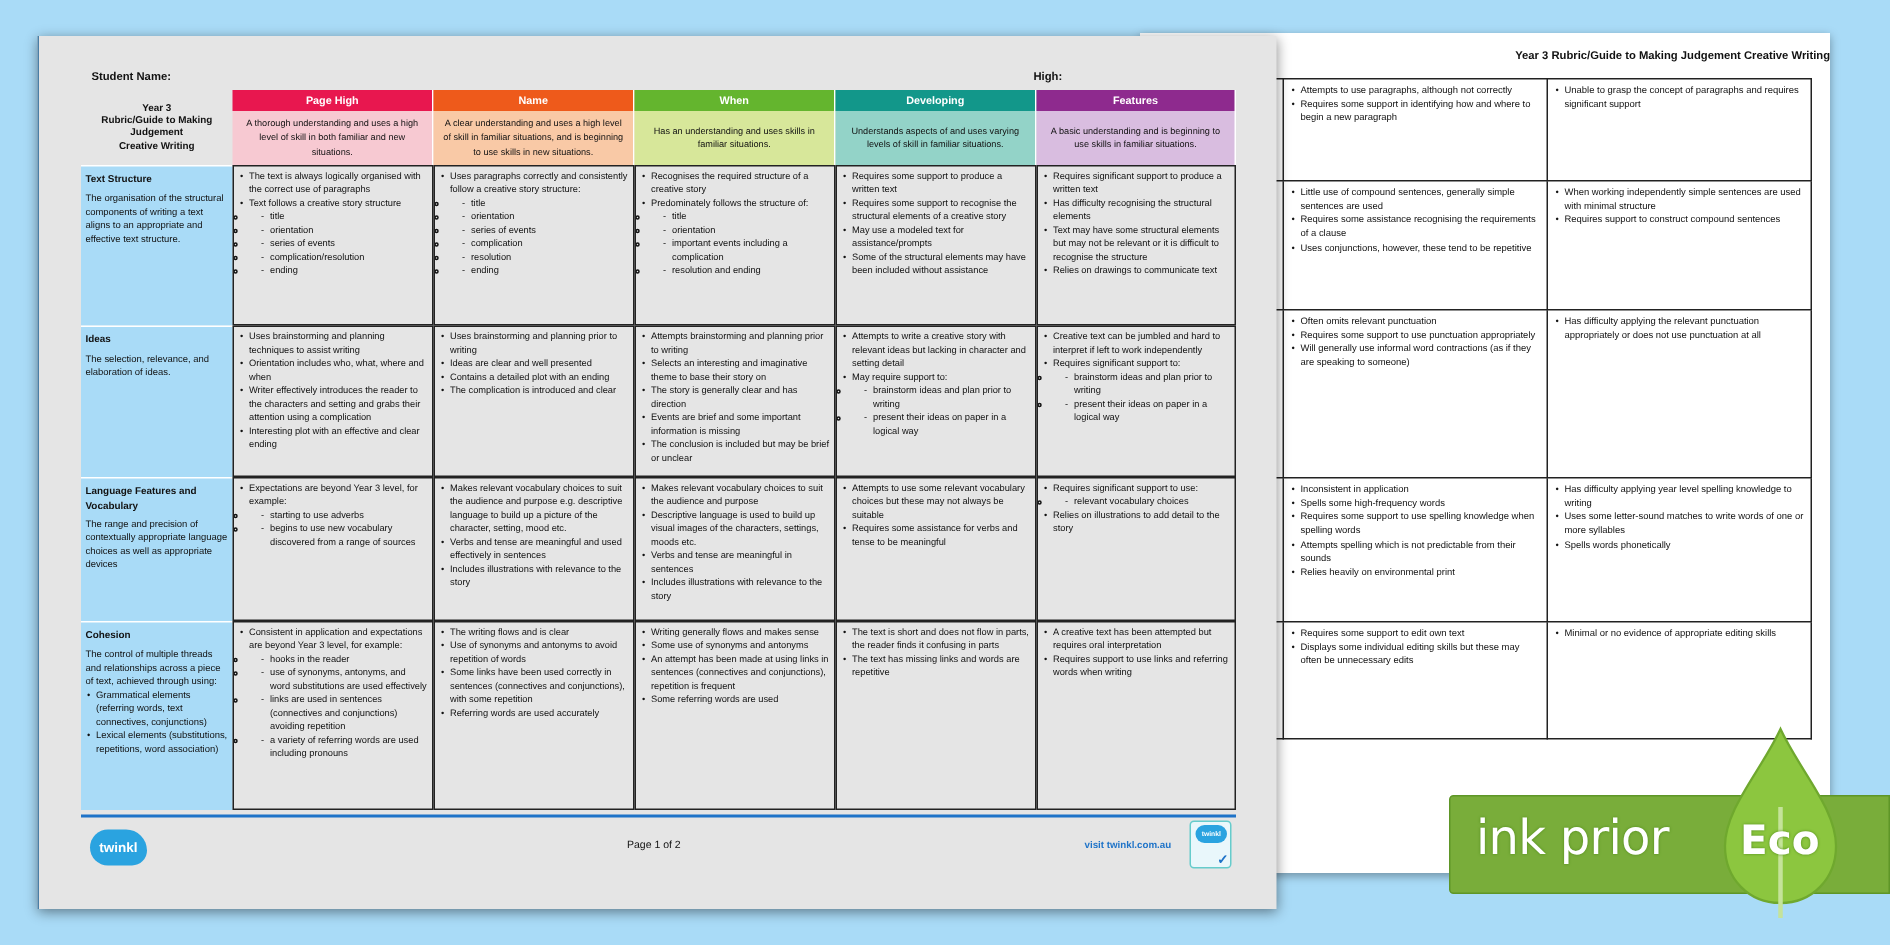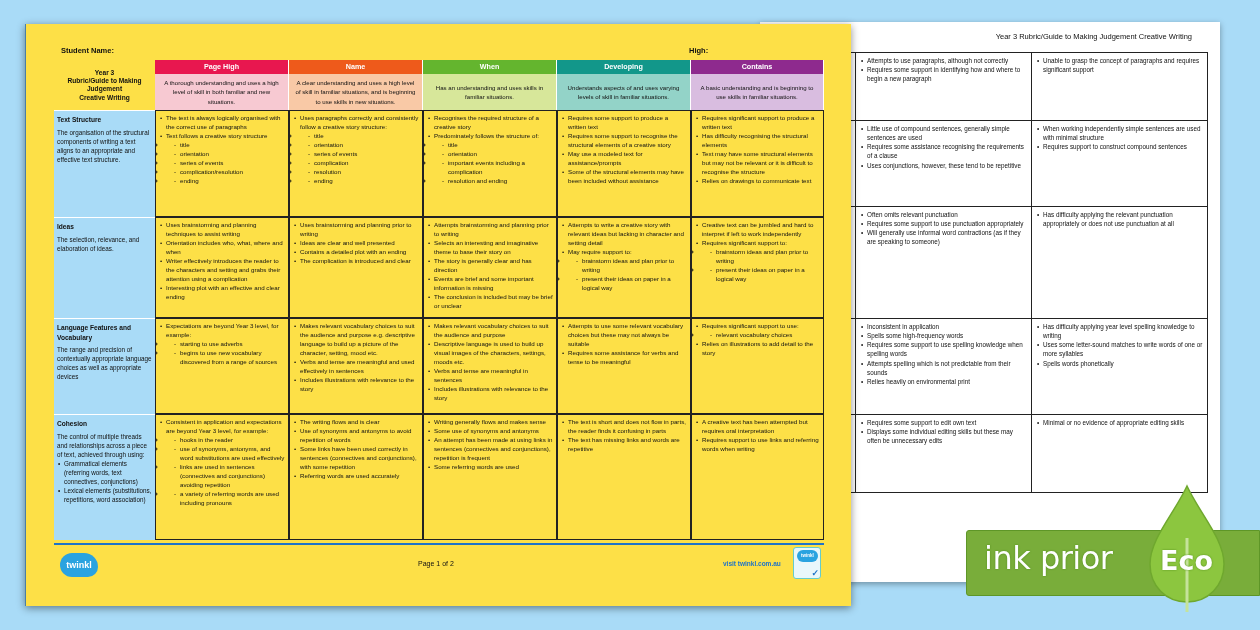--- a/index.html
+++ b/index.html
@@ -1,27 +1,27 @@
 <!DOCTYPE html>
 <html><head>
 <meta charset="utf-8">
 <style>
   * { box-sizing: border-box; margin: 0; padding: 0; }
   html, body { width: 1260px; height: 630px; overflow: hidden; }
   body { background: #a9dbf7; font-family: "Liberation Sans", sans-serif; position: relative; color: #111; }
 
   
   .page2 { position: absolute; left: 760px; top: 22px; width: 460px; height: 560px; background: #fff; box-shadow: 0 2px 6px rgba(0,0,0,0.35); overflow: hidden; }
-  .page2 .p2title { position: absolute; right: 28px; top: 10px; font-size: 7.5px; font-weight: normal; white-space: nowrap; }
+  .page2 .p2title { position: absolute; right: 0; top: 10px; font-size: 7.5px; font-weight: bold; white-space: nowrap; }
   .p2table { position: absolute; left: -80px; top: 30px; width: 527px; border-collapse: collapse; table-layout: fixed; }
   .p2table td { border: 1.5px solid #222; vertical-align: top; padding: 3px 4px; font-size: 6.3px; line-height: 1.45; }
   .p2table col.c1 { width: 175px; } .p2table col.c2 { width: 176px; } .p2table col.c3 { width: 176px; }
 
   
-  .page1 { position: absolute; left: 25px; top: 24px; width: 826px; height: 582px; background: #fde047; box-shadow: 0 2px 8px rgba(0,0,0,0.45); border-left: 1px solid #4a7fa6; }
+  .page1 { position: absolute; left: 25px; top: 24px; width: 826px; height: 582px; background: #e5e5e5; box-shadow: 0 2px 8px rgba(0,0,0,0.45); border-left: 1px solid #4a7fa6; }
   .student { position: absolute; left: 35px; top: 22px; font-size: 7.5px; font-weight: bold; }
   .date { position: absolute; left: 663px; top: 22px; font-size: 7.5px; font-weight: bold; }
   .grid { position: absolute; left: 28px; top: 36px; width: 770px; display: grid; grid-template-columns: 101px 134px 134px 134px 134px 133px; grid-template-rows: 14px 36px 107px 101px 96px 126px; column-gap: 0; }
   .doc-title { grid-row: 1 / 3; grid-column: 1; font-size: 6.6px; font-weight: bold; text-align: center; line-height: 1.25; padding-top: 9px; }
   .lvl { color: #fff; font-weight: bold; font-size: 7.2px; text-align: center; line-height: 14px; border-right: 1px solid #fff; }
   .lvl-desc { font-size: 6.1px; text-align: center; line-height: 1.5; padding: 4px 6px; border-right: 1px solid #fff; display: flex; align-items: center; justify-content: center; }
   .cat { background: #a9dbf7; border-top: 1.5px solid #fff; padding: 4px 3px; font-size: 6.3px; line-height: 1.45; }
   .cat .ct { font-weight: bold; display: block; margin-bottom: 3px; font-size: 6.6px; }
   .cat ul { list-style: none; }
   .cell { border: 1.5px solid #222; border-left-width: 0.75px; border-right-width: 0.75px; padding: 3px 3px; font-size: 6.2px; line-height: 1.45; overflow: hidden; }
@@ -193,21 +193,21 @@
       <div>Creative Writing</div>
     </div>
   <div class="lvl" style="background: rgb(232, 23, 79); grid-area: 1 / 2;">Page High</div>
       <div class="lvl-desc" style="background: rgb(247, 201, 210); grid-area: 2 / 2;">A thorough understanding and uses a high level of skill in both familiar and new situations.</div>
       <div class="lvl" style="background: rgb(238, 90, 27); grid-area: 1 / 3;">Name</div>
       <div class="lvl-desc" style="background: rgb(249, 201, 166); grid-area: 2 / 3;">A clear understanding and uses a high level of skill in familiar situations, and is beginning to use skills in new situations.</div>
       <div class="lvl" style="background: rgb(100, 181, 46); grid-area: 1 / 4;">When</div>
       <div class="lvl-desc" style="background: rgb(215, 231, 154); grid-area: 2 / 4;">Has an understanding and uses skills in familiar situations.</div>
       <div class="lvl" style="background: rgb(18, 151, 138); grid-area: 1 / 5;">Developing</div>
       <div class="lvl-desc" style="background: rgb(147, 211, 200); grid-area: 2 / 5;">Understands aspects of and uses varying levels of skill in familiar situations.</div>
-      <div class="lvl" style="background: rgb(142, 42, 142); grid-area: 1 / 6;">Contains</div>
+      <div class="lvl" style="background: rgb(142, 42, 142); grid-area: 1 / 6;">Features</div>
       <div class="lvl-desc" style="background: rgb(217, 189, 224); grid-area: 2 / 6;">A basic understanding and is beginning to use skills in familiar situations.</div>
       <div class="cat" style="grid-area: 3 / 1;"><span class="ct">Text Structure</span><span>The organisation of the structural components of writing a text aligns to an appropriate and effective text structure.</span></div>
       <div class="cell first" style="grid-area: 3 / 2;">
         <ul class="b">
           <li><span>The text is always logically organised with the correct use of paragraphs</span></li>
           <li><span>Text follows a creative story structure</span><ul class="s">
               <li>title</li>
               <li>orientation</li>
               <li>series of events</li>
               <li>complication/resolution</li>

